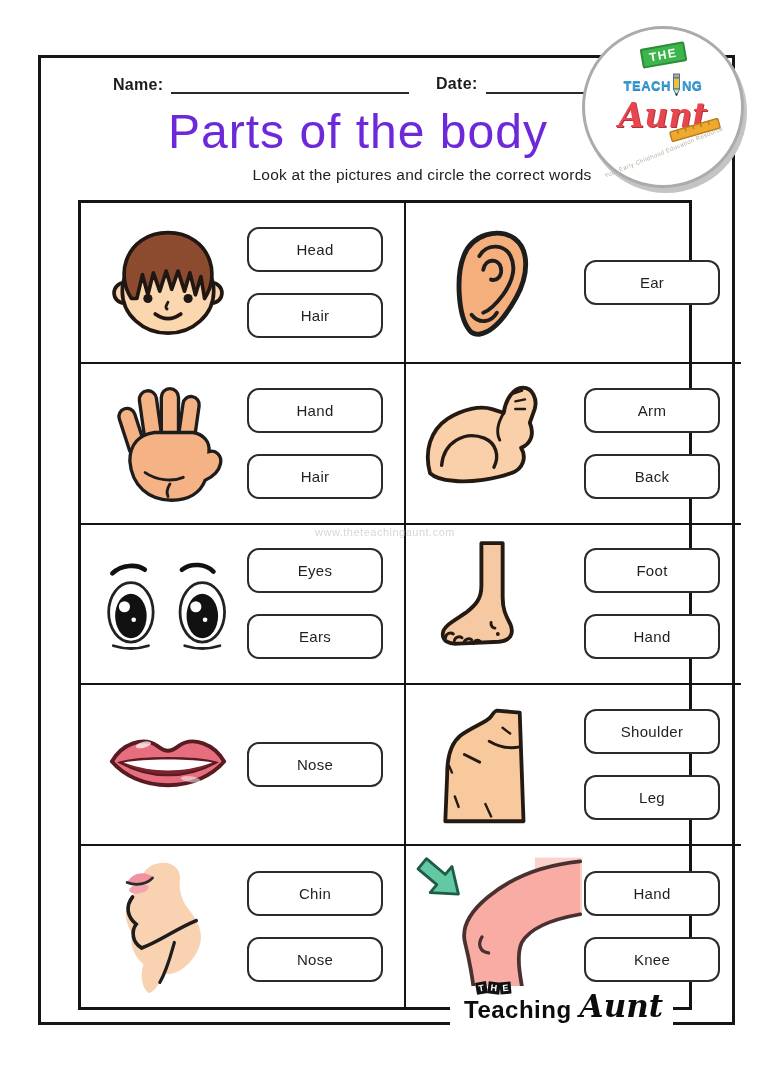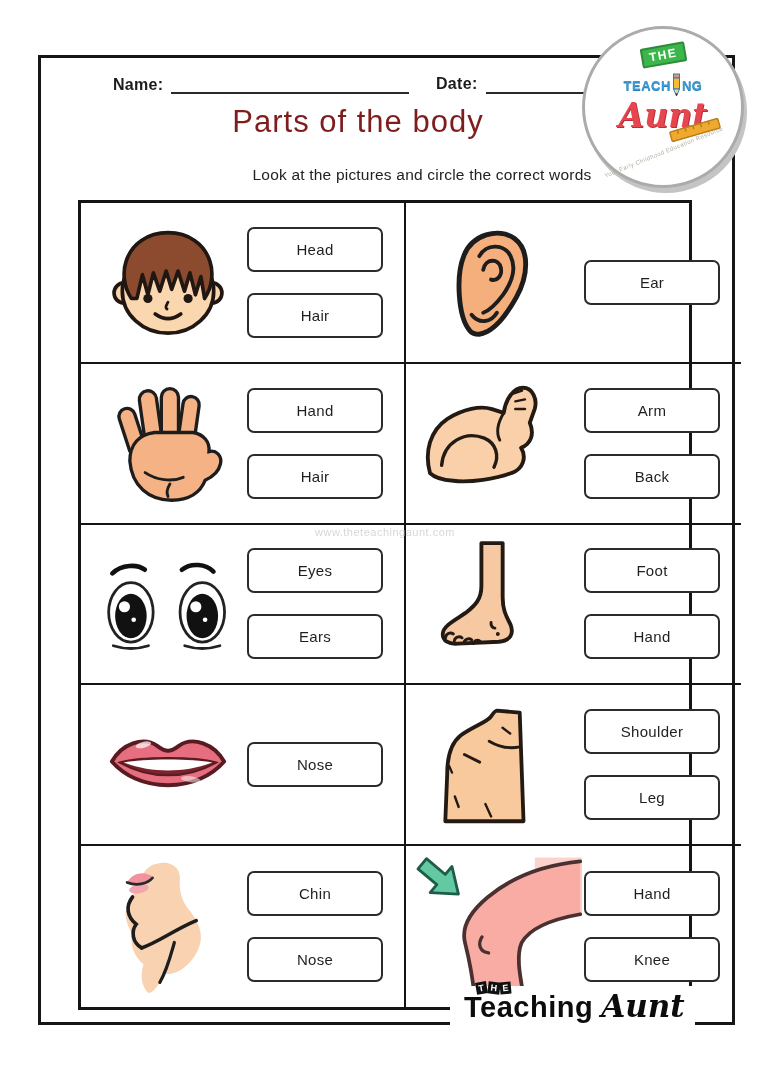--- a/index.html
+++ b/index.html
@@ -14,21 +14,21 @@
   }
   
   .header-row{position:absolute;left:78px;top:74px;width:560px;height:26px;font-size:16px;font-weight:600;letter-spacing:.3px;}
   .name-group{position:absolute;left:0;top:0;display:flex;align-items:flex-end;gap:8px;margin-left:35px;}
   .date-group{position:absolute;left:358px;top:0;display:flex;align-items:center;gap:8px;}
   .write-line{display:inline-block;border-bottom:2px solid #2a2a2a;height:18px;}
   .name-line{width:238px;}
   .date-line{width:100px;}
   .title{
     position:absolute;left:38px;top:104px;width:640px;text-align:center;
-    font-size:31px;font-weight:500;letter-spacing:1px;color:#7f1d1d;
+    font-size:48px;font-weight:500;letter-spacing:1px;color:#6d28d9;
   }
   .subtitle{
     position:absolute;left:38px;top:166px;width:768px;text-align:center;
     font-size:15.5px;font-weight:500;letter-spacing:.2px;color:#222;
   }
   
   .badge{
     position:absolute;left:582px;top:26px;width:162px;height:162px;border-radius:50%;
     background:#fff;border:3px solid #ababab;box-shadow:3px 5px 0 #c4c4c4;
     z-index:6;display:flex;flex-direction:column;align-items:center;box-sizing:border-box;
@@ -58,41 +58,41 @@
   }
   .cell{
     position:relative;display:flex;align-items:center;box-sizing:border-box;
     border-right:2.5px solid #141414;border-bottom:2.5px solid #141414;
   }
   .cell.last-col{border-right:none;}
   .cell.last-row{border-bottom:none;}
   .cell-image{flex:0 0 158px;display:flex;justify-content:center;align-items:center;margin-left:8px;}
   .answers{margin-left:auto;margin-right:21px;display:flex;flex-direction:column;gap:21px;}
   .answer-box{
-    width:132px;height:41px;border:2px solid #2b2b2b;border-radius:7px;background:#fff;
+    width:132px;height:41px;border:2px solid #2b2b2b;border-radius:12px;background:#fff;
     display:flex;align-items:center;justify-content:center;font-size:15px;color:#1f1f1f;
     letter-spacing:.3px;
   }
   .watermark{
     position:absolute;left:78px;top:526px;width:614px;text-align:center;
     font-size:11px;color:#d7d7d7;letter-spacing:.5px;z-index:2;
   }
   
   .footer-logo{
     position:absolute;left:450px;top:986px;z-index:7;background:#fff;
     padding:2px 10px 6px 14px;display:flex;align-items:flex-end;gap:8px;
   }
   .footer-the{position:absolute;left:26px;top:-4px;display:flex;gap:1px;}
   .footer-the span{
     background:#101010;color:#fff;font-size:9px;font-weight:700;padding:1px 2.5px;display:inline-block;
   }
   .footer-the span:nth-child(1){transform:rotate(-10deg);}
   .footer-the span:nth-child(2){transform:rotate(7deg);}
   .footer-the span:nth-child(3){transform:rotate(-5deg);}
-  .footer-teaching{font-size:29px;font-weight:800;color:#0c0c0c;letter-spacing:.5px;margin-top:2px;}
+  .footer-teaching{font-size:24px;font-weight:800;color:#0c0c0c;letter-spacing:.5px;margin-top:2px;}
   .footer-aunt{font-family:"DejaVu Serif",serif;font-style:italic;font-weight:700;font-size:31px;color:#0c0c0c;}
 </style>
 </head>
 <body>
 
 <div class="sheet-border"></div>
 
 <div class="header-row">
   <div class="name-group">
     <span>Name:</span>

